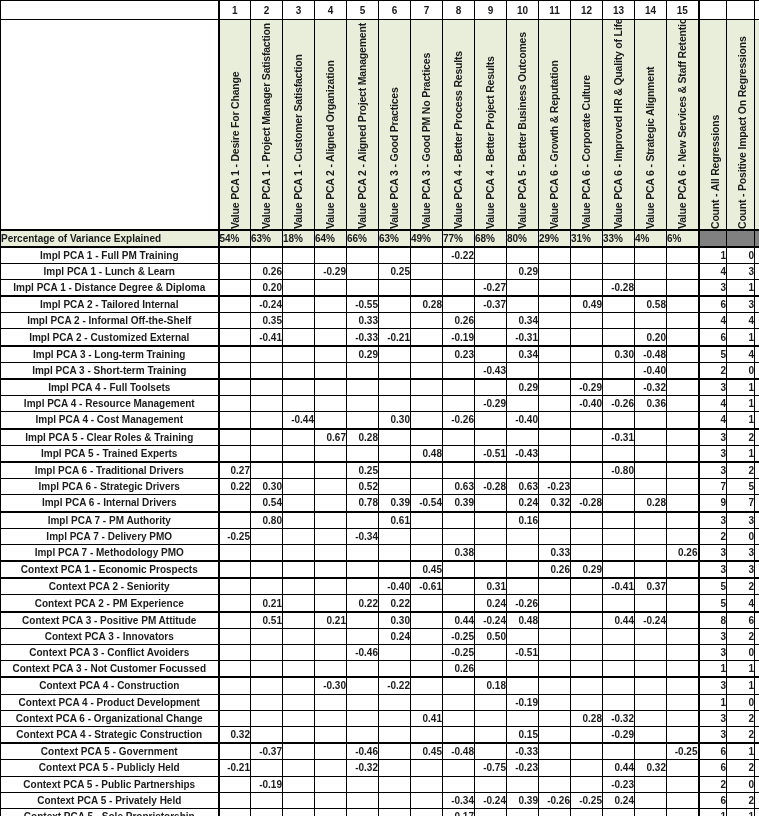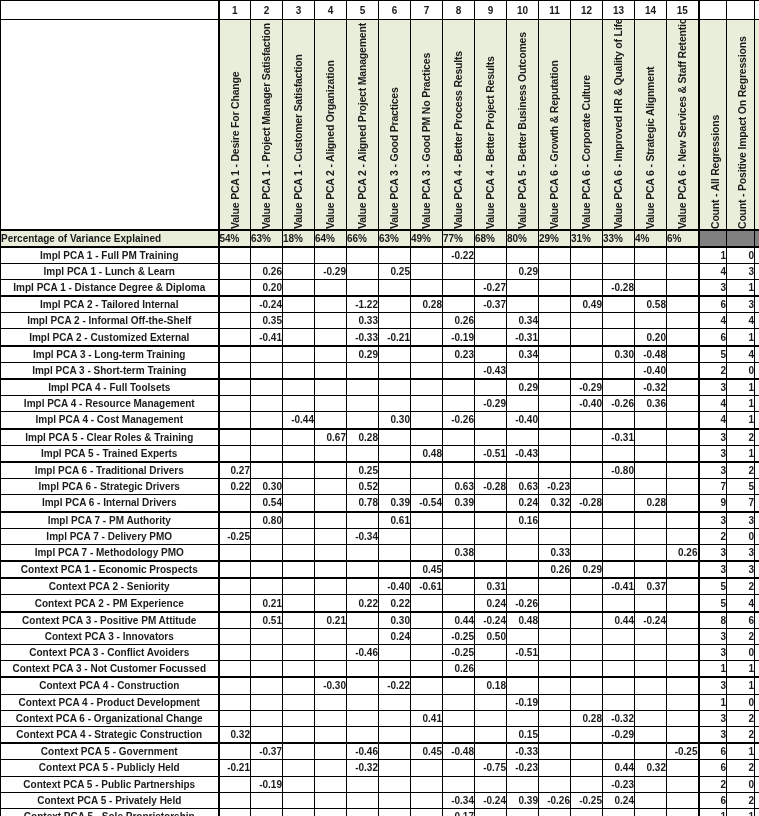--- a/index.html
+++ b/index.html
@@ -265,21 +265,21 @@
         <td class="cnt-all lsep">3</td>
         <td class="cnt-pos">1</td>
         <td class="cnt-neg">2</td>
       </tr>
       <tr class="datarow">
         <td class="lbl lbl-impl tsep">Impl PCA 2 - Tailored Internal</td>
         <td class="lsep tsep"></td>
         <td class="tsep neg">-0.24</td>
         <td class="tsep"></td>
         <td class="tsep"></td>
-        <td class="tsep neg">-1.22</td>
+        <td class="tsep neg">-0.55</td>
         <td class="tsep"></td>
         <td class="tsep pos">0.28</td>
         <td class="tsep"></td>
         <td class="tsep neg">-0.37</td>
         <td class="tsep"></td>
         <td class="tsep"></td>
         <td class="tsep pos">0.49</td>
         <td class="tsep"></td>
         <td class="tsep pos">0.58</td>
         <td class="tsep"></td>

